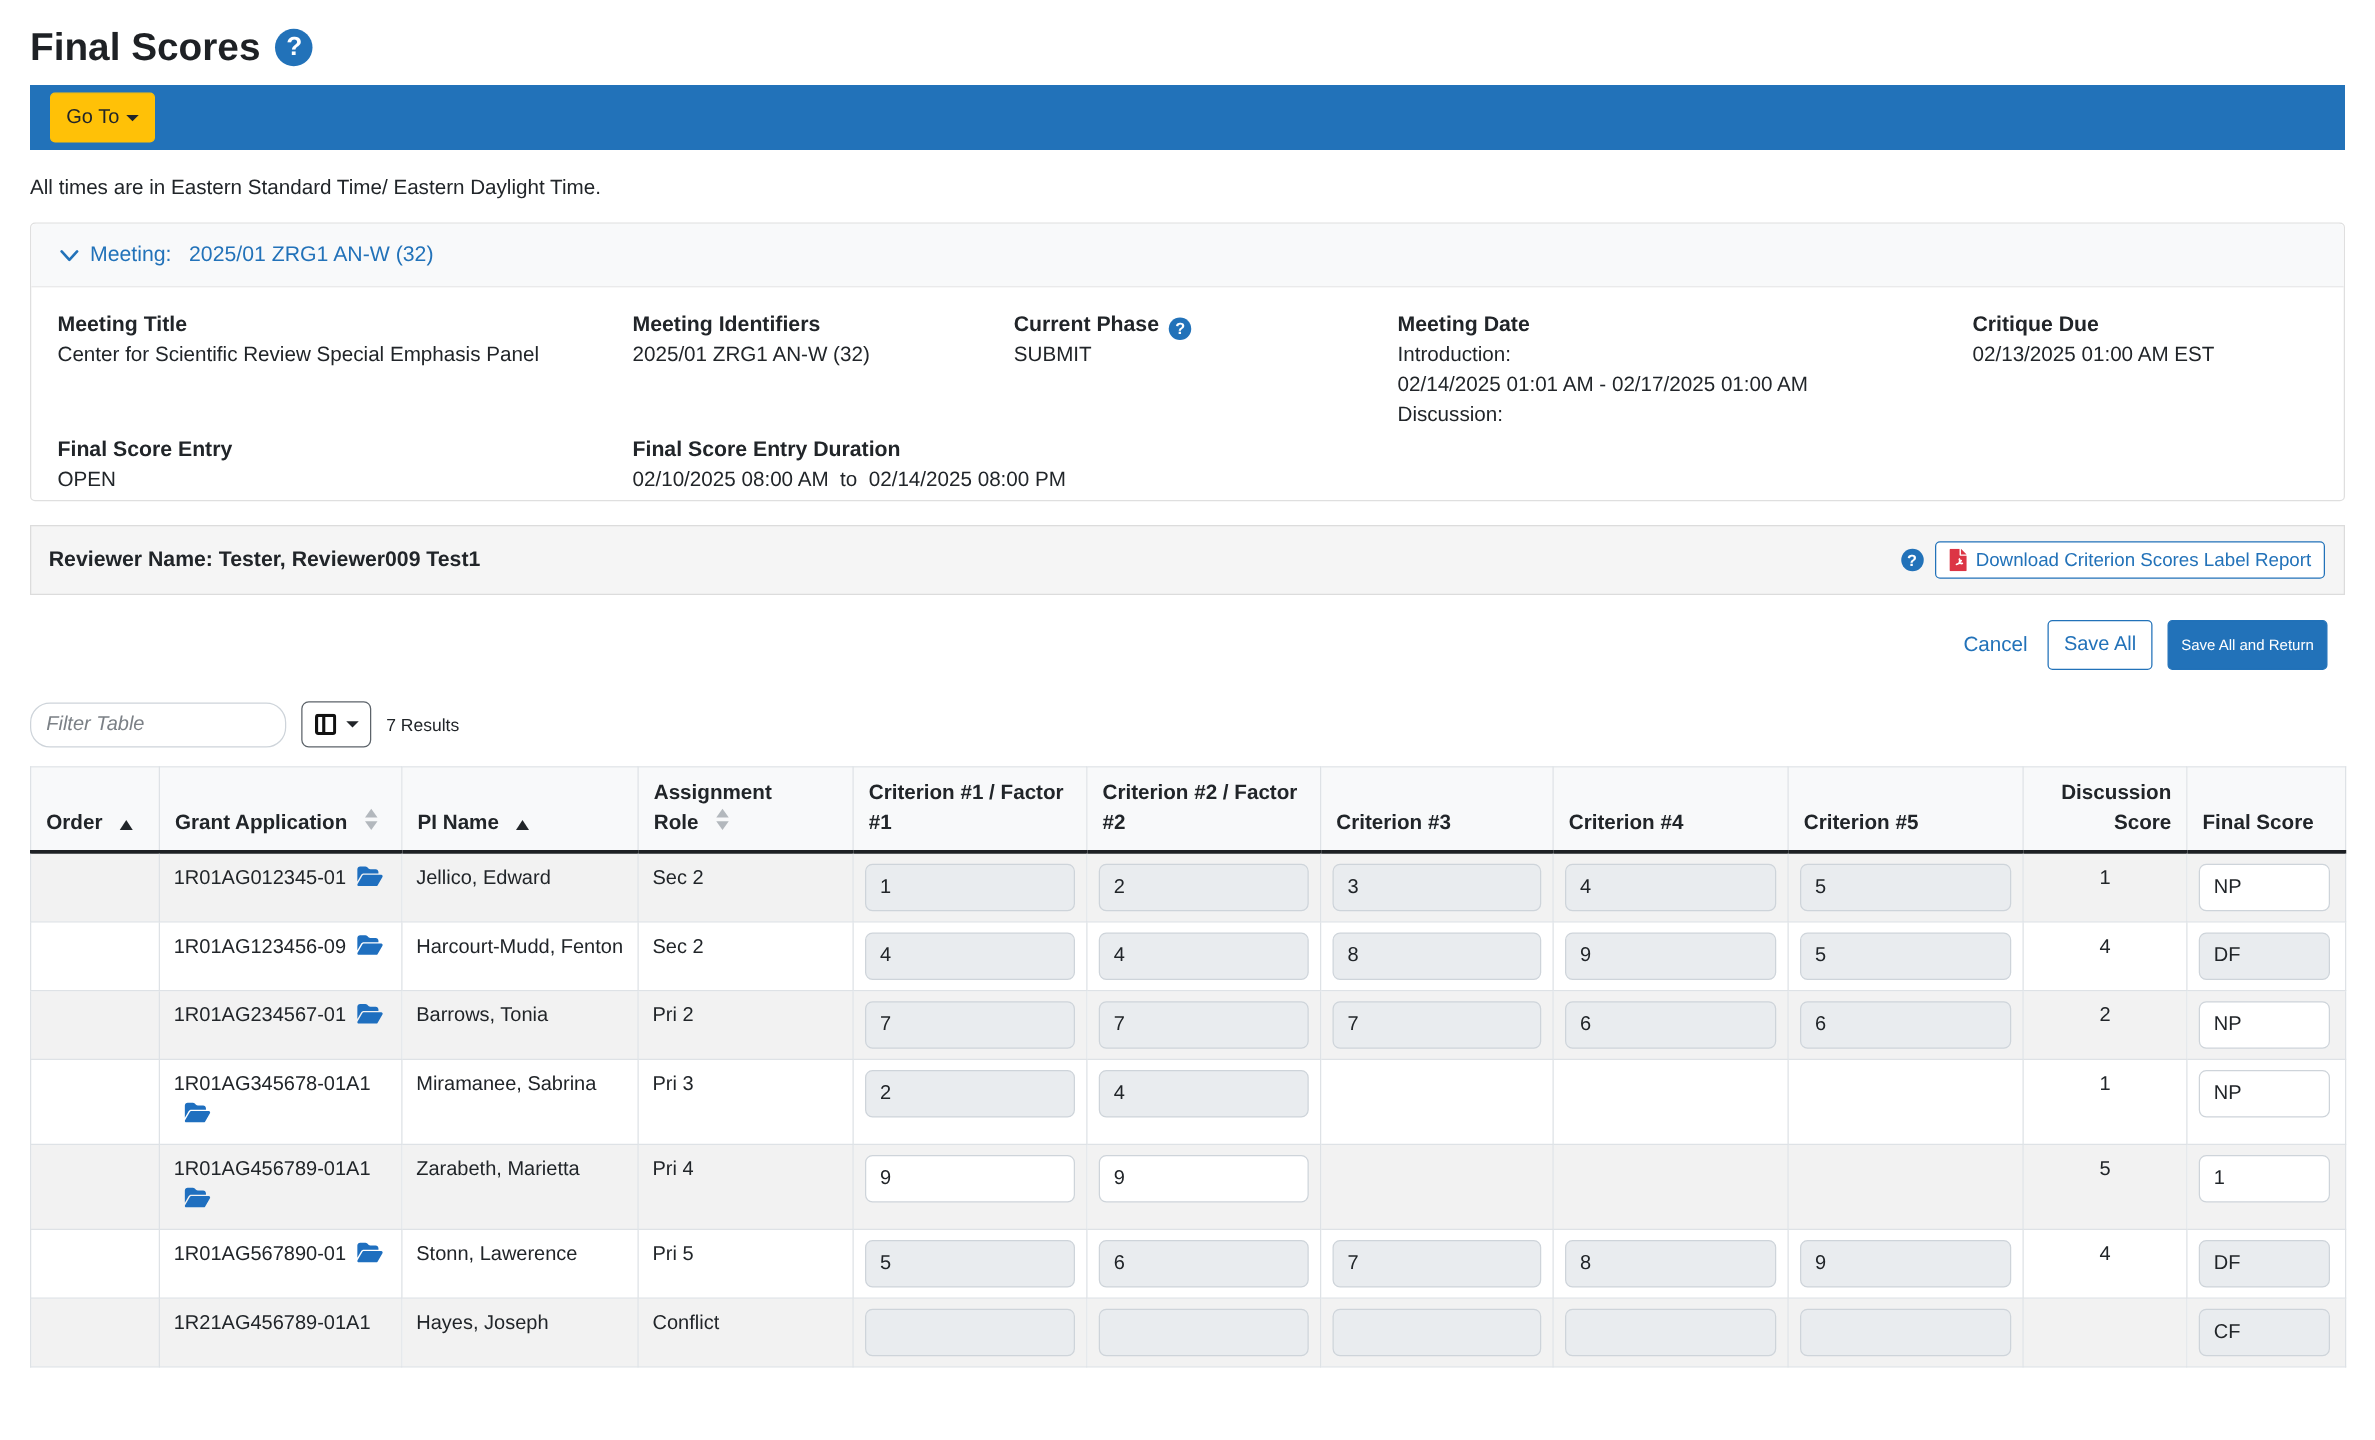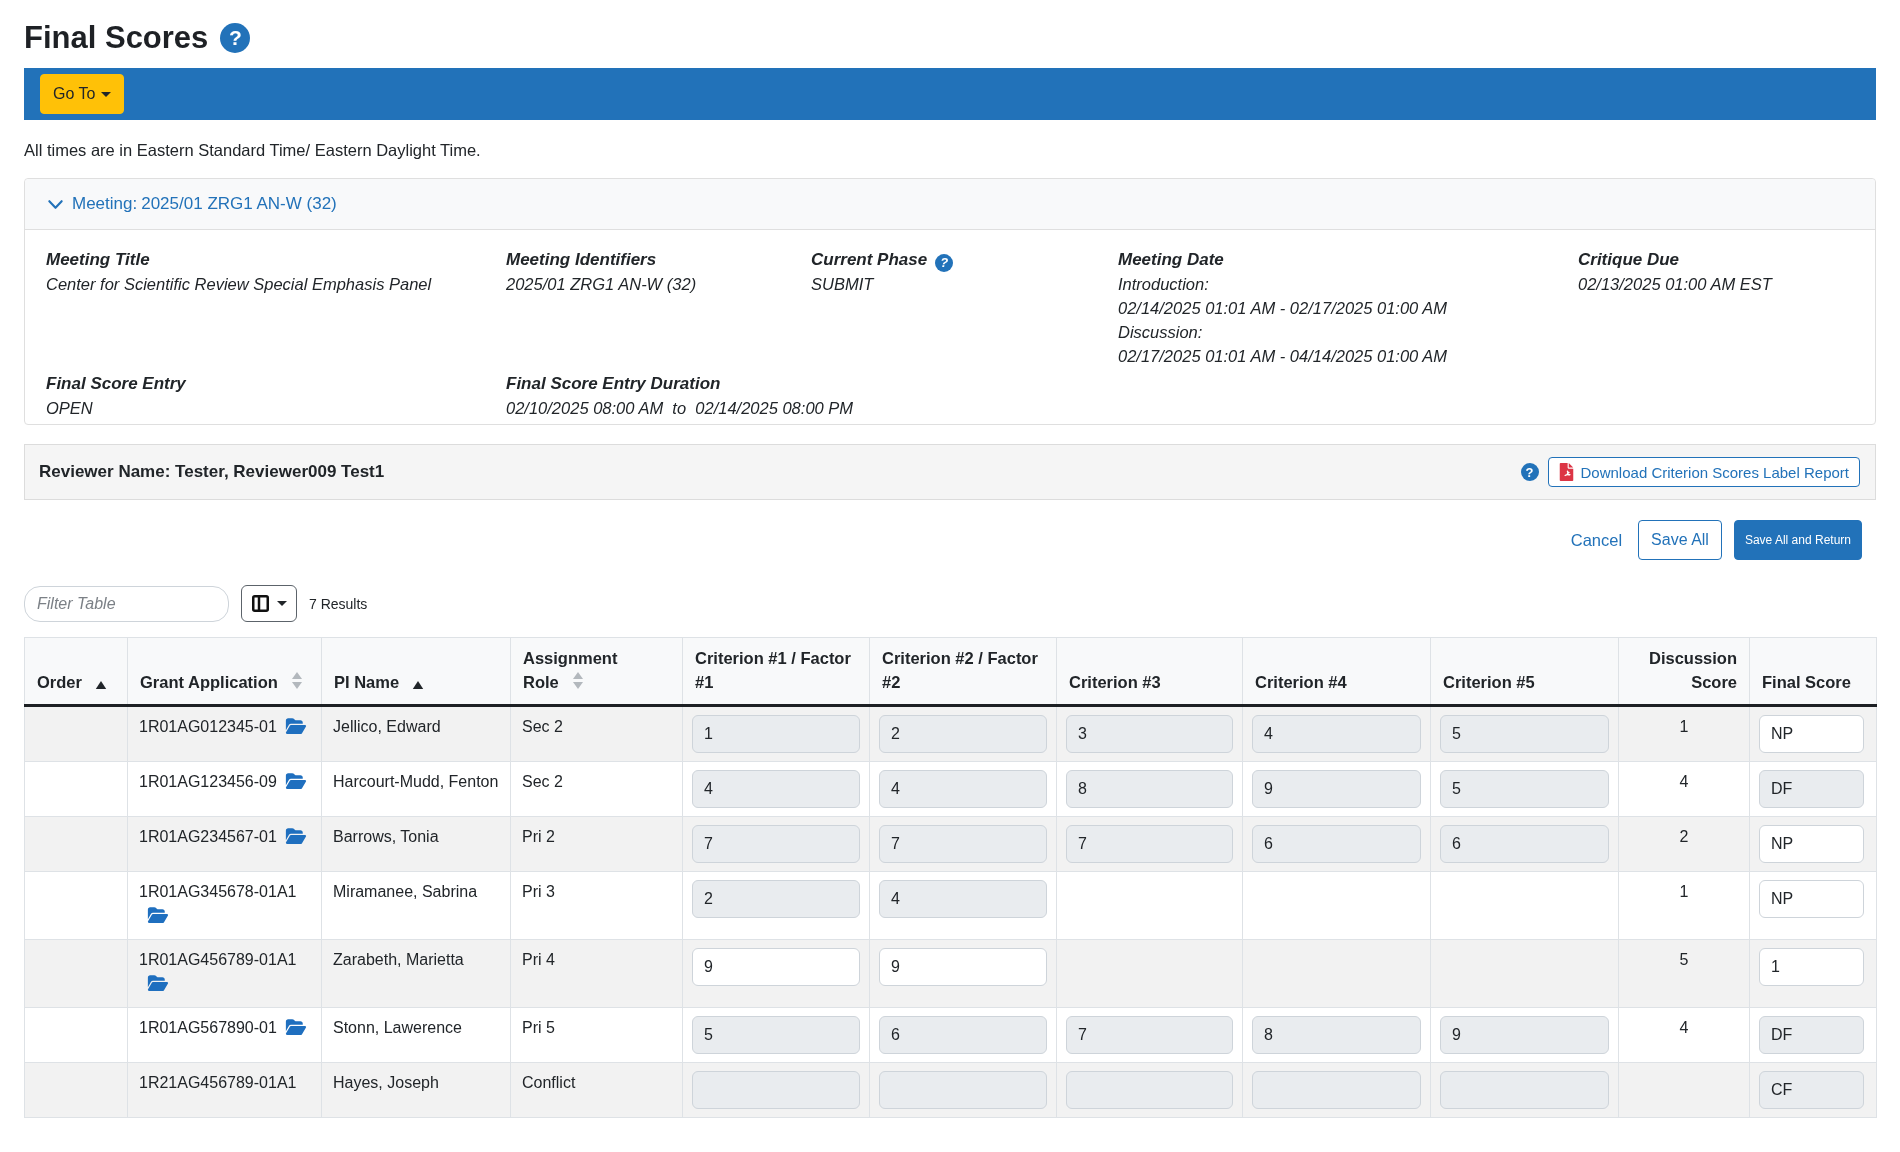--- a/index.html
+++ b/index.html
@@ -48,26 +48,25 @@
 
   
   .meeting-card { margin-top: 18px; border: 1px solid #dfdfdf; border-radius: 4px; background: #fff; }
   .meeting-card-header {
     background: #f8f9fa; border-bottom: 1px solid #dfdfdf;
     height: 51px; display: flex; align-items: center; padding: 0 21px;
     border-radius: 4px 4px 0 0; cursor: pointer;
   }
   .chevron-down-icon { display: inline-flex; margin-right: 7px; }
   .meeting-card-header .mh-label, .meeting-card-header .mh-value { color: #2272b9; font-size: 17px; }
-  .meeting-card-header .mh-label { margin-right: 4px; }
+  .meeting-card-header .mh-label { margin-right: 14px; }
   .meeting-card-body { padding: 18px 21px 4px 21px; }
   .meeting-grid {
     display: grid;
     grid-template-columns: 460px 305px 307px 460px auto;
-    font-style: italic;
   }
   .field-label { font-weight: 700; font-size: 17px; line-height: 24px; }
   .field-value { font-size: 16.5px; line-height: 24px; color: #212529; }
   .fgroup .field-label { margin-bottom: 0; }
   .meeting-grid .row2 { margin-top: 4px; }
   .phase-help { margin-left: 8px; vertical-align: -2px; }
 
   
   .reviewer-bar {
     margin-top: 19px; background: #f5f5f5; border: 1px solid #dcdcdc;
@@ -180,21 +179,20 @@
         </div>
         <div class="fgroup">
           <div class="field-label"><span>Current Phase</span><span class="help-icon sm phase-help">?</span></div>
           <div class="field-value">SUBMIT</div>
         </div>
         <div class="fgroup">
           <div class="field-label">Meeting Date</div>
           <div class="field-value">Introduction:</div>
           <div class="field-value">02/14/2025 01:01 AM - 02/17/2025 01:00 AM</div>
           <div class="field-value">Discussion:</div>
-          <div class="field-value">02/17/2025 01:01 AM - 04/14/2025 01:00 AM</div>
         </div>
         <div class="fgroup">
           <div class="field-label">Critique Due</div>
           <div class="field-value">02/13/2025 01:00 AM EST</div>
         </div>
         <div class="fgroup row2">
           <div class="field-label">Final Score Entry</div>
           <div class="field-value">OPEN</div>
         </div>
         <div class="fgroup row2" style="grid-column: 2 / 6;">

